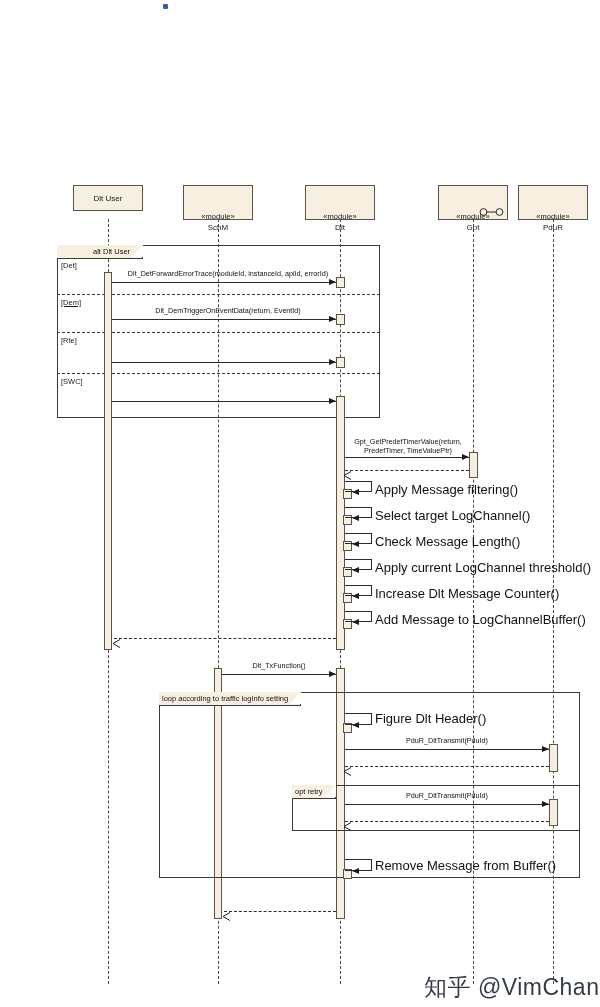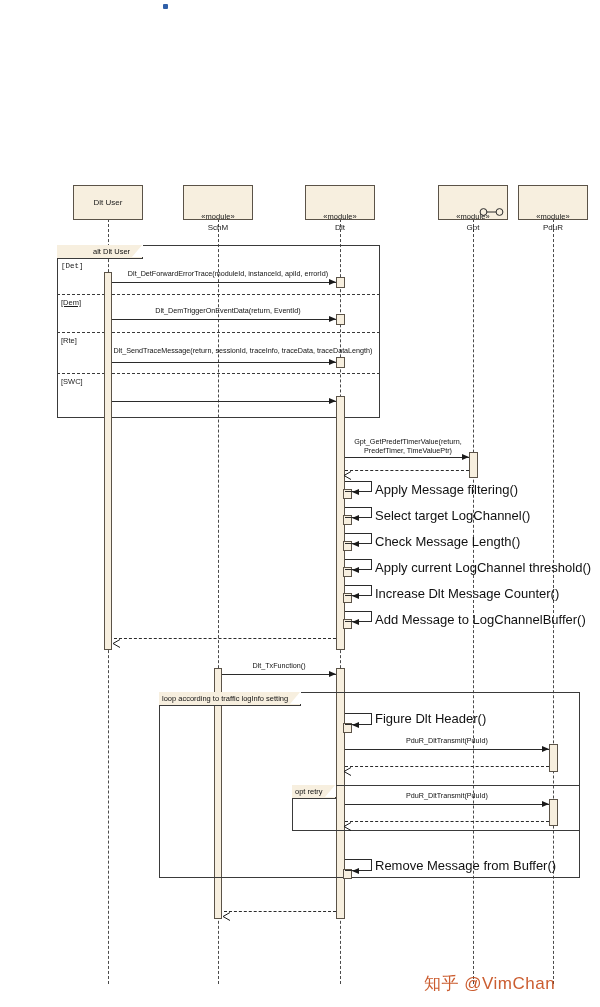--- a/index.html
+++ b/index.html
@@ -51,37 +51,37 @@
   .arrow-open-l{position:absolute;width:8px;height:8px;}
   .mlbl{position:absolute;font-size:7.2px;line-height:9.5px;white-space:nowrap;
         text-align:center;color:#111;}
 
   
   .self-box{position:absolute;border:1px solid #2b2b2b;border-left:none;box-sizing:border-box;background:transparent;}
   .self-lbl{position:absolute;font-size:13px;line-height:10px;white-space:nowrap;color:#111;}
 
   
   .caption{position:absolute;font-size:9.5px;font-weight:bold;white-space:nowrap;color:#000;}
-  .watermark{position:absolute;font-size:17px;color:#c2410c;white-space:nowrap;
+  .watermark{position:absolute;font-size:23px;color:#0f172a;white-space:nowrap;
              letter-spacing:.5px;opacity:.85;}
 </style>
 </head>
 <body>
 
 <div id="canvas">
 
   <div class="dot" style="left:163px;top:4px;"></div>
 
   <div class="lifeline" style="left:108px;top:219px;height:765px;"></div>
   <div class="lifeline" style="left:218px;top:219px;height:765px;"></div>
   <div class="lifeline" style="left:340px;top:219px;height:765px;"></div>
   <div class="lifeline" style="left:473px;top:219px;height:765px;"></div>
   <div class="lifeline" style="left:553px;top:219px;height:765px;"></div>
 
-  <div class="head one" style="left:73px;top:185px;width:70px;height:35px;">
+  <div class="head one" style="left:73px;top:185px;width:70px;height:26px;">
     <div class="nm">Dlt User</div>
   </div>
 
   <div class="head" style="left:183px;top:185px;width:70px;height:35px;">
     <div class="stereo">«module»</div>
     <div class="nm">SchM</div>
   </div>
 
   <div class="head" style="left:305px;top:185px;width:70px;height:35px;">
     <div class="stereo">«module»</div>
@@ -102,21 +102,21 @@
   </div>
 
   <div class="head" style="left:518px;top:185px;width:70px;height:35px;">
     <div class="stereo">«module»</div>
     <div class="nm">PduR</div>
   </div>
 
   <div class="frag" style="left:57px;top:245px;width:323px;height:173px;"></div>
   <div class="frag-lbl" style="left:57px;top:245px;padding-left:36px;">alt Dlt User</div>
 
-  <div class="guard" style="left:61px;top:261px;font-family:Liberation Mono, monospace;">[Det]</div>
+  <div class="guard" style="left:61px;top:261px;">[Det]</div>
   <div class="divider" style="left:57px;top:294px;width:323px;"></div>
   <div class="guard" style="left:61px;top:298px;text-decoration:underline;">[Dem]</div>
   <div class="divider" style="left:57px;top:332px;width:323px;"></div>
   <div class="guard" style="left:61px;top:336px;">[Rte]</div>
   <div class="divider" style="left:57px;top:373px;width:323px;"></div>
   <div class="guard" style="left:61px;top:377px;">[SWC]</div>
 
   <div class="act" style="left:104px;top:272px;width:8px;height:378px;"></div>
 
   <div class="act" style="left:336px;top:277px;width:9px;height:11px;"></div>
@@ -128,21 +128,20 @@
   <div class="act" style="left:469px;top:452px;width:9px;height:26px;"></div>
 
   <div class="mlbl" style="left:112px;top:269px;width:232px;">Dlt_DetForwardErrorTrace(moduleId, instanceId, apiId, errorId)</div>
   <div class="msg" style="left:112px;top:282px;width:224px;"></div>
   <div class="arrow-r" style="left:329px;top:278.5px;"></div>
 
   <div class="mlbl" style="left:112px;top:306px;width:232px;">Dlt_DemTriggerOnEventData(return, EventId)</div>
   <div class="msg" style="left:112px;top:319px;width:224px;"></div>
   <div class="arrow-r" style="left:329px;top:315.5px;"></div>
 
-  <div class="mlbl" style="left:108px;top:346px;width:270px;">Dlt_SendTraceMessage(return, sessionId, traceInfo, traceData, traceDataLength)</div>
   <div class="msg" style="left:112px;top:362px;width:224px;"></div>
   <div class="arrow-r" style="left:329px;top:358.5px;"></div>
 
   <div class="msg" style="left:112px;top:401px;width:224px;"></div>
   <div class="arrow-r" style="left:329px;top:397.5px;"></div>
 
   <div class="mlbl" style="left:345px;top:437px;width:126px;">Gpt_GetPredefTimerValue(return,</div>
   <div class="mlbl" style="left:345px;top:446px;width:126px;">PredefTimer, TimeValuePtr)</div>
   <div class="msg" style="left:345px;top:457px;width:124px;"></div>
   <div class="arrow-r" style="left:462px;top:453.5px;"></div>

